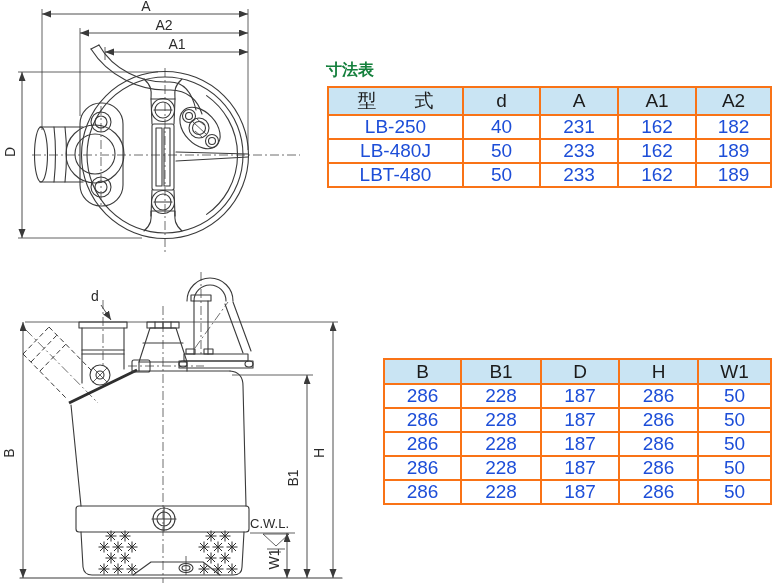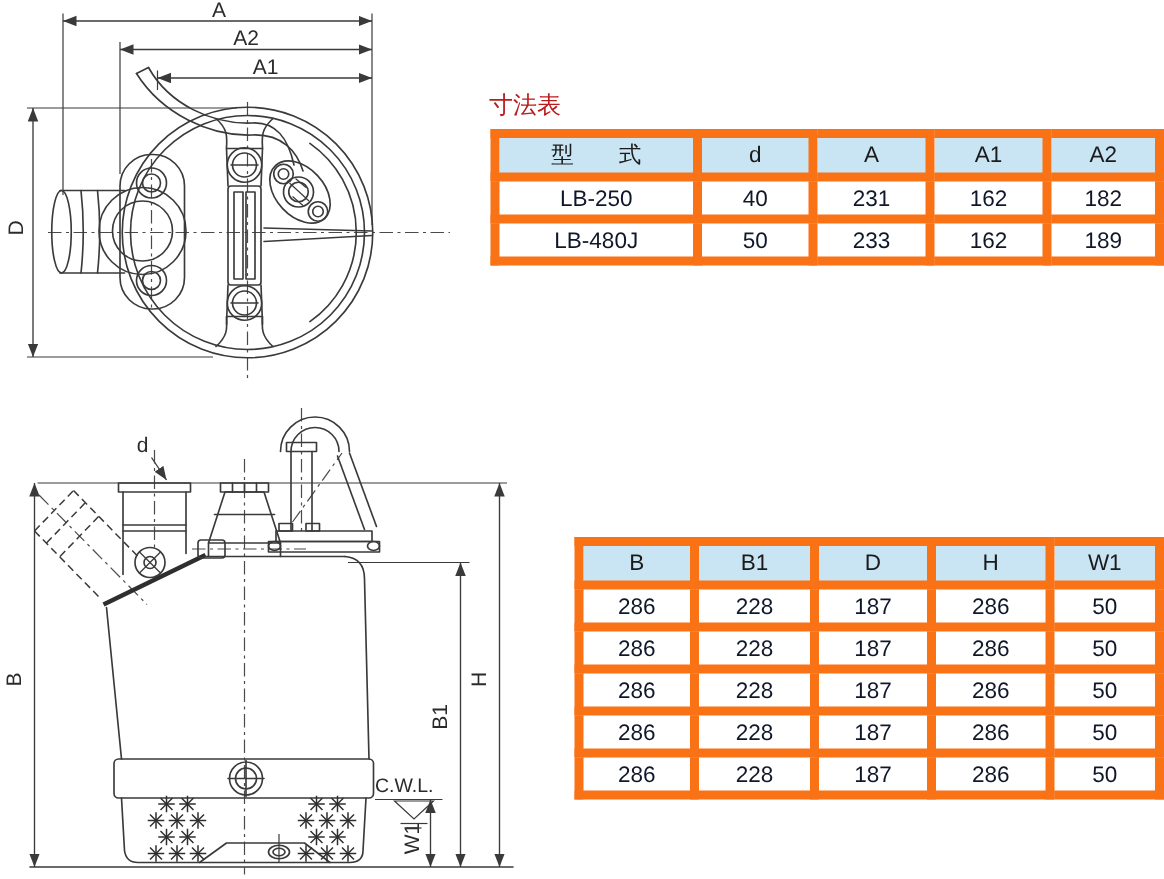--- a/index.html
+++ b/index.html
@@ -6,26 +6,26 @@
   body{font-family:"Liberation Sans","DejaVu Sans",sans-serif;color:#1b1b1b;}
   #page{position:relative;width:776px;height:586px;background:#ffffff;overflow:hidden;}
   svg{position:absolute;}
   svg text{font-family:"Liberation Sans","DejaVu Sans",sans-serif;fill:#2b2b2b;stroke:none;}
   .line{stroke:#3a3a3a;fill:none;stroke-width:1.1;stroke-linecap:round;stroke-linejoin:round;}
   .thin{stroke:#3a3a3a;fill:none;stroke-width:0.8;}
   .dim{stroke:#3a3a3a;fill:none;stroke-width:0.9;}
   .cl{stroke:#4a4a4a;fill:none;stroke-width:0.8;stroke-dasharray:9 3 2 3;}
   .dash{stroke:#3a3a3a;fill:none;stroke-width:1;stroke-dasharray:5 3;}
   .thick{stroke:#2e2e2e;fill:none;stroke-width:3;}
-  .tbl-title{position:absolute;left:326px;top:60px;font-size:16px;font-weight:normal;color:#b91c1c;}
+  .tbl-title{position:absolute;left:326px;top:60px;font-size:16px;font-weight:bold;color:#15803d;}
   table.dims{position:absolute;border-collapse:collapse;table-layout:fixed;background:#fff;}
-  table.dims th,table.dims td{border:6px solid #f97316;text-align:center;vertical-align:middle;
-    font-size:15px;padding:0;overflow:hidden;white-space:nowrap;}
+  table.dims th,table.dims td{border:2px solid #f97316;text-align:center;vertical-align:middle;
+    font-size:19px;padding:0;overflow:hidden;white-space:nowrap;}
   table.dims th{background:#c9e4f3;height:23px;font-weight:normal;color:#1b1b1b;}
-  table.dims td{height:22px;color:#0f172a;margin-top:28px;}
+  table.dims td{height:22px;color:#1d4ed8;margin-top:28px;}
   #table-top{left:327px;top:86px;width:443px;}
   #table-bottom{left:383px;top:358px;width:387px;}
 </style>
 </head>
 <body>
 
 <div id="page">
 
   <svg id="top-view" style="left:0;top:0" width="320" height="262" viewBox="0 0 320 262">
     <defs>
@@ -301,20 +301,27 @@
         <td>162</td>
         <td>182</td>
       </tr>
       <tr>
         <td>LB-480J</td>
         <td>50</td>
         <td>233</td>
         <td>162</td>
         <td>189</td>
       </tr>
+      <tr>
+        <td>LBT-480</td>
+        <td>50</td>
+        <td>233</td>
+        <td>162</td>
+        <td>189</td>
+      </tr>
     </tbody>
   </table>
 
   <table class="dims" id="table-bottom">
     <colgroup>
       <col style="width:77px">
         <col style="width:80px">
         <col style="width:78px">
       <col style="width:79px">
         <col style="width:73px">

